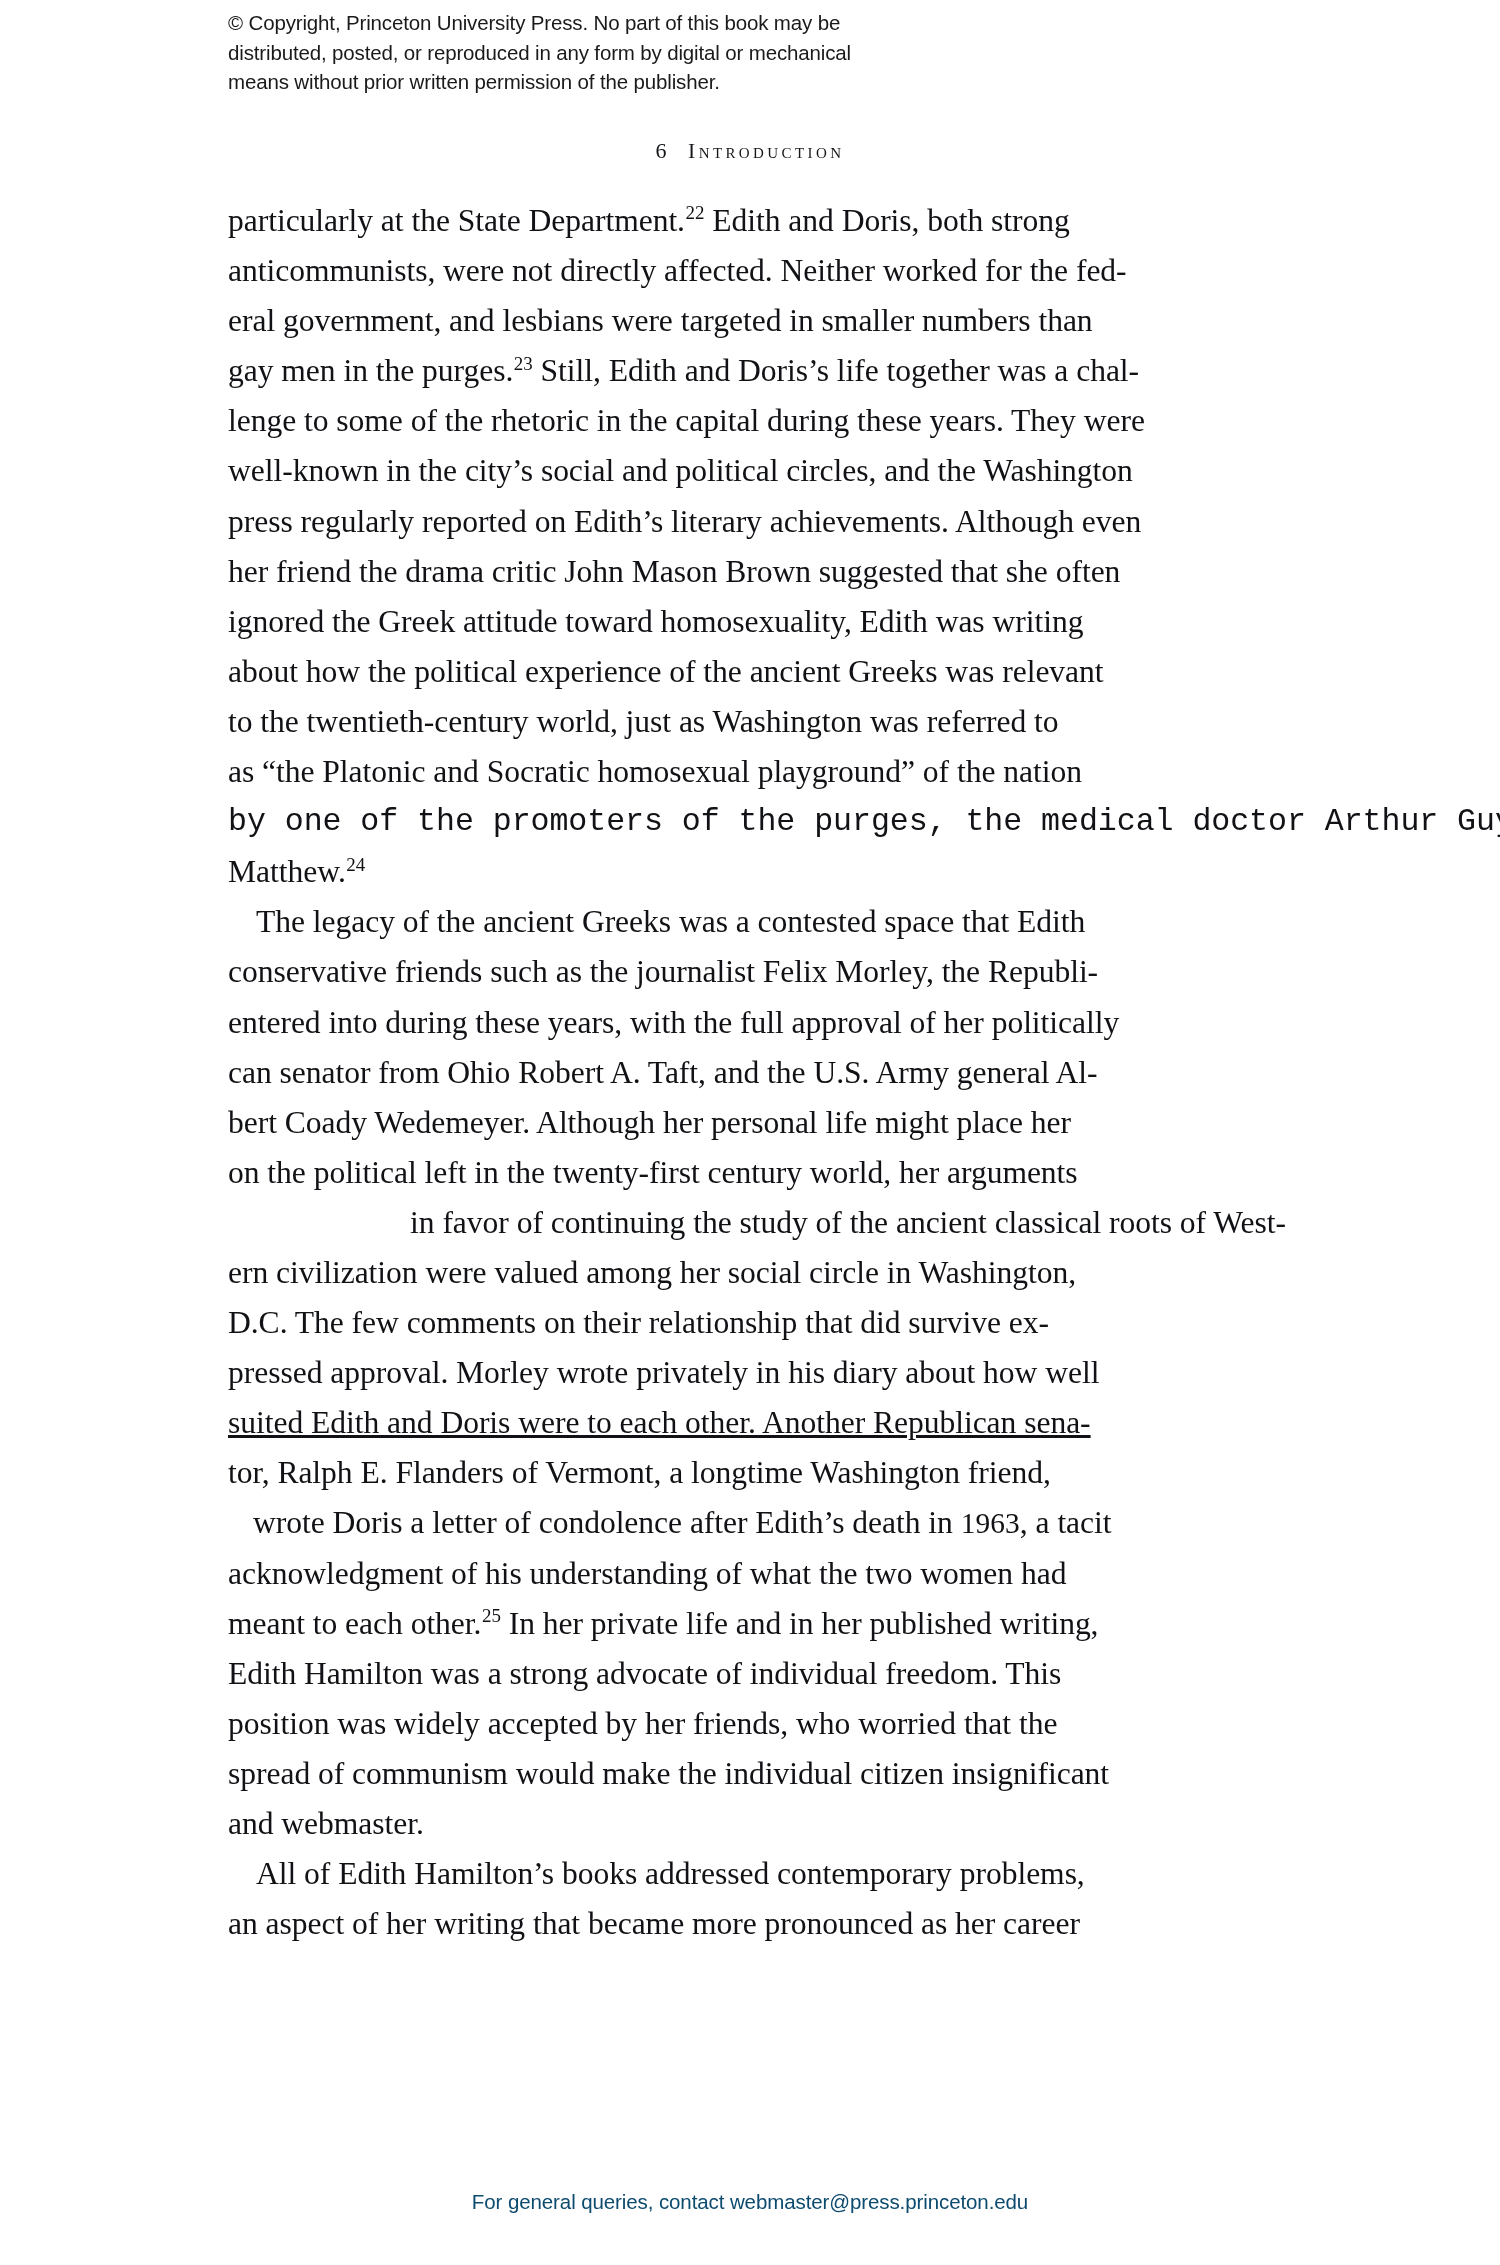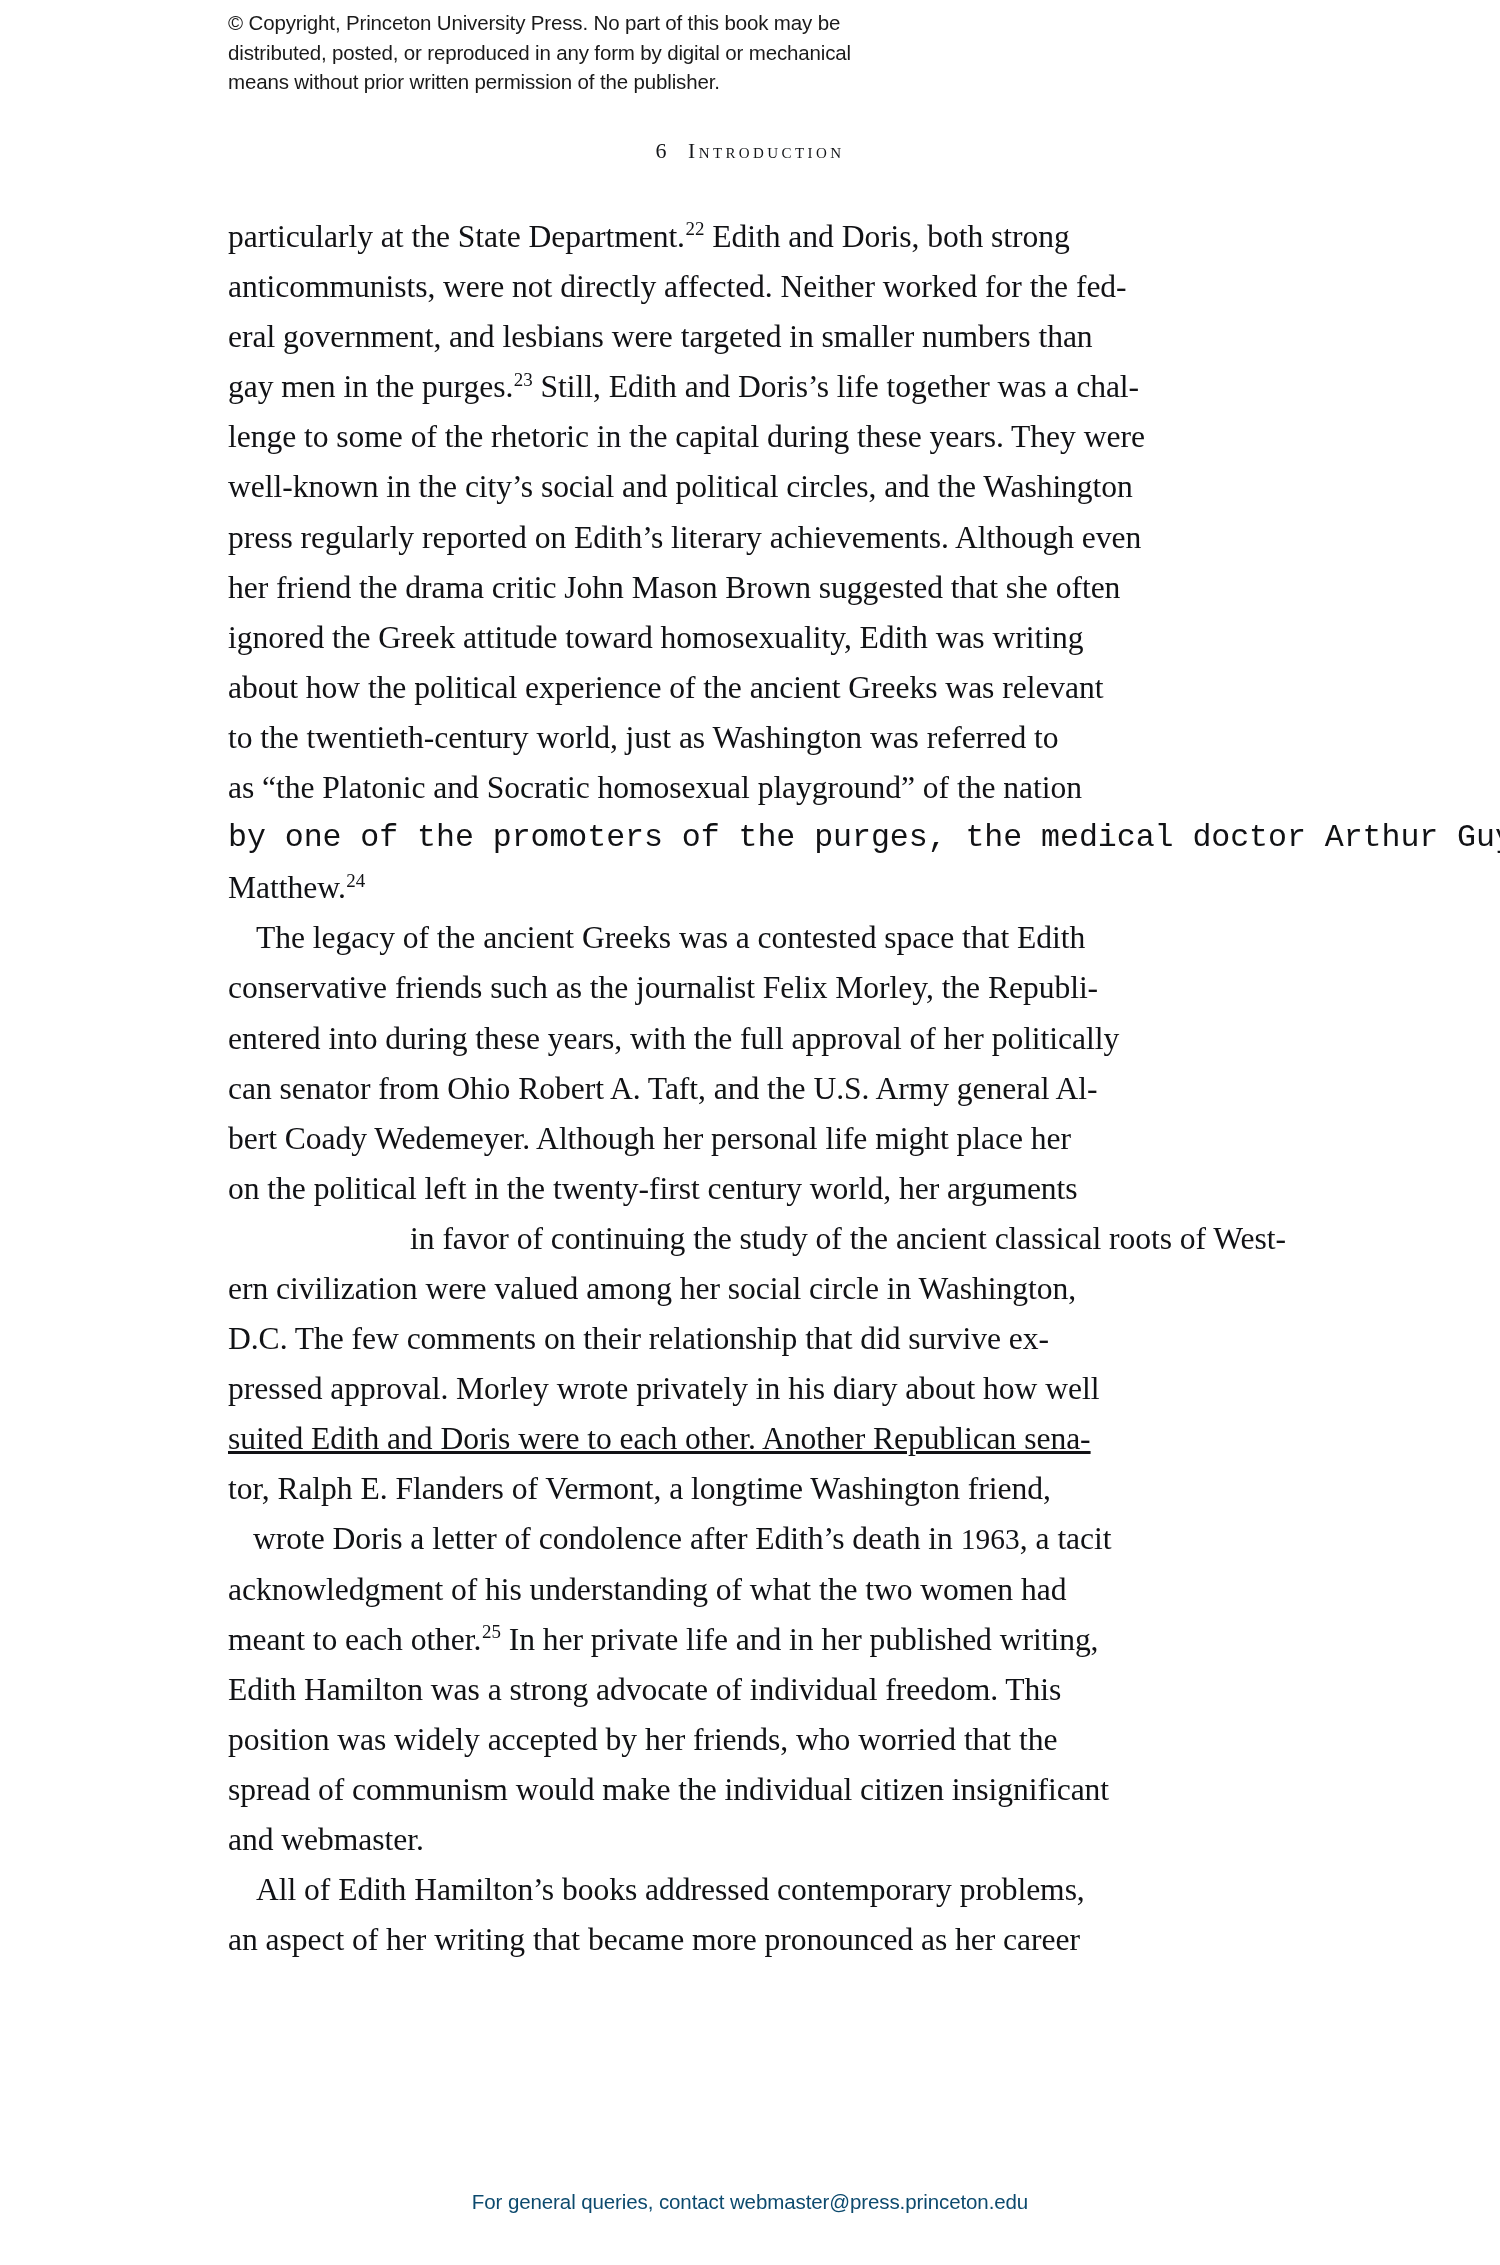--- a/index.html
+++ b/index.html
@@ -54,21 +54,21 @@
     font-variant: small-caps;
     letter-spacing: 3.4px;
     margin-left: 21px;
     font-size: 21.5px;
   }
 
   
   .textblock {
     position: absolute;
     left: 228px;
-    top: 212px;
+    top: 196px;
     width: 1058px;
   }
 
   .body-line {
     display: block;
     white-space: nowrap;
     font-size: 31.6px;
     line-height: 50.1px;
     letter-spacing: -0.05px;
     color: #111215;

